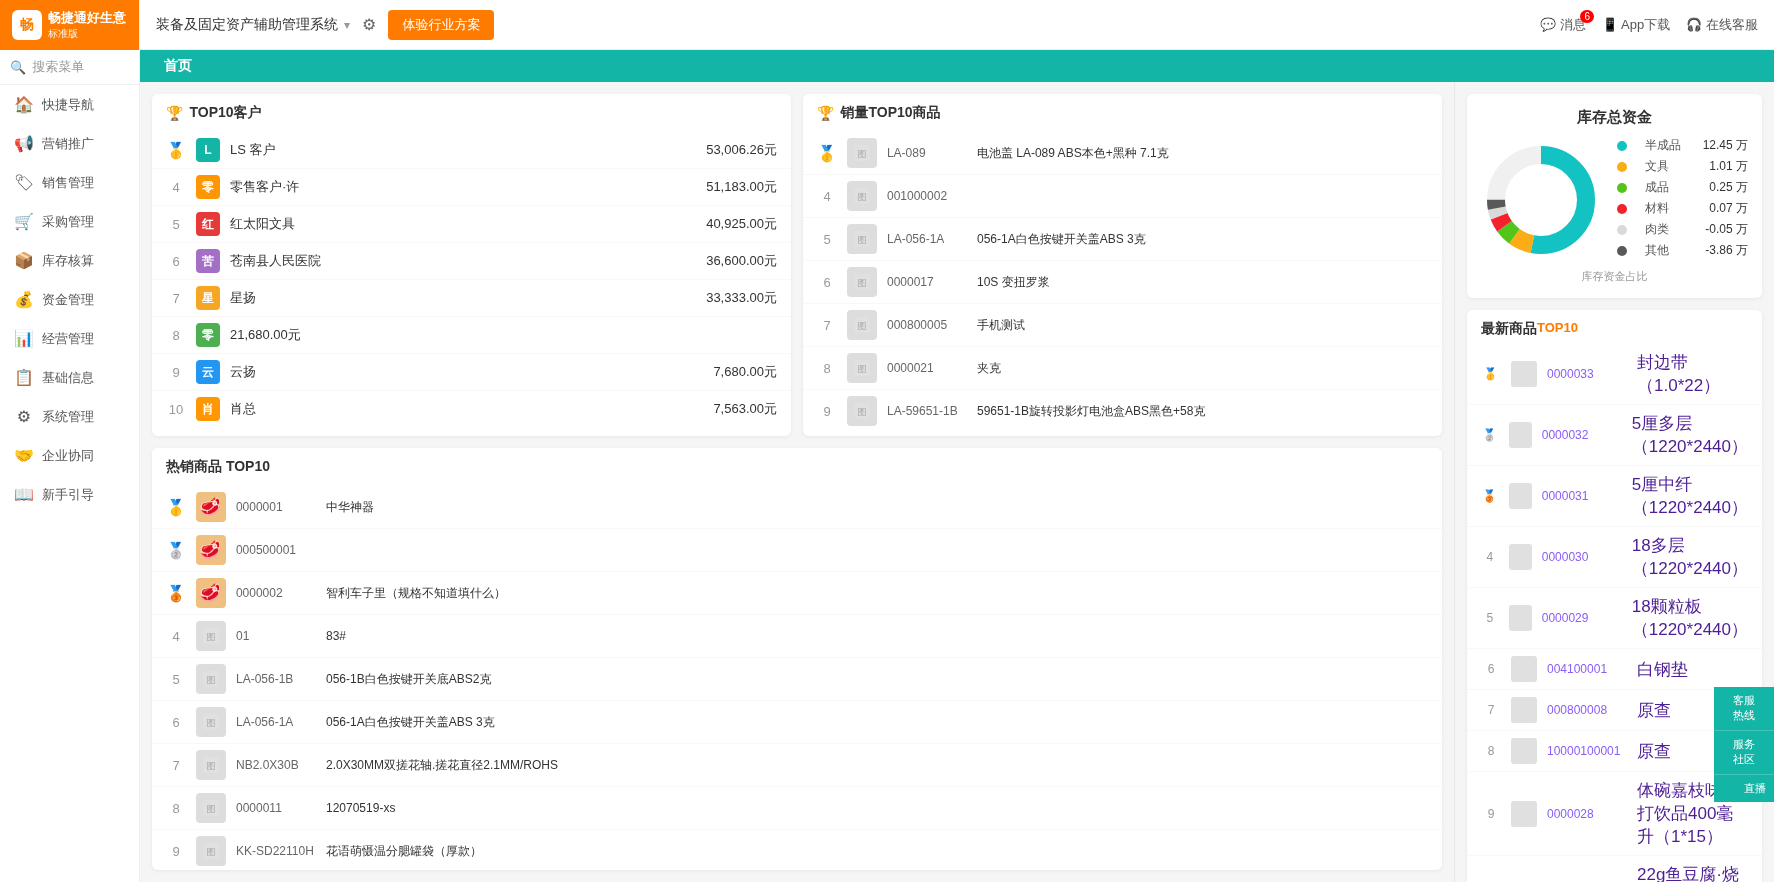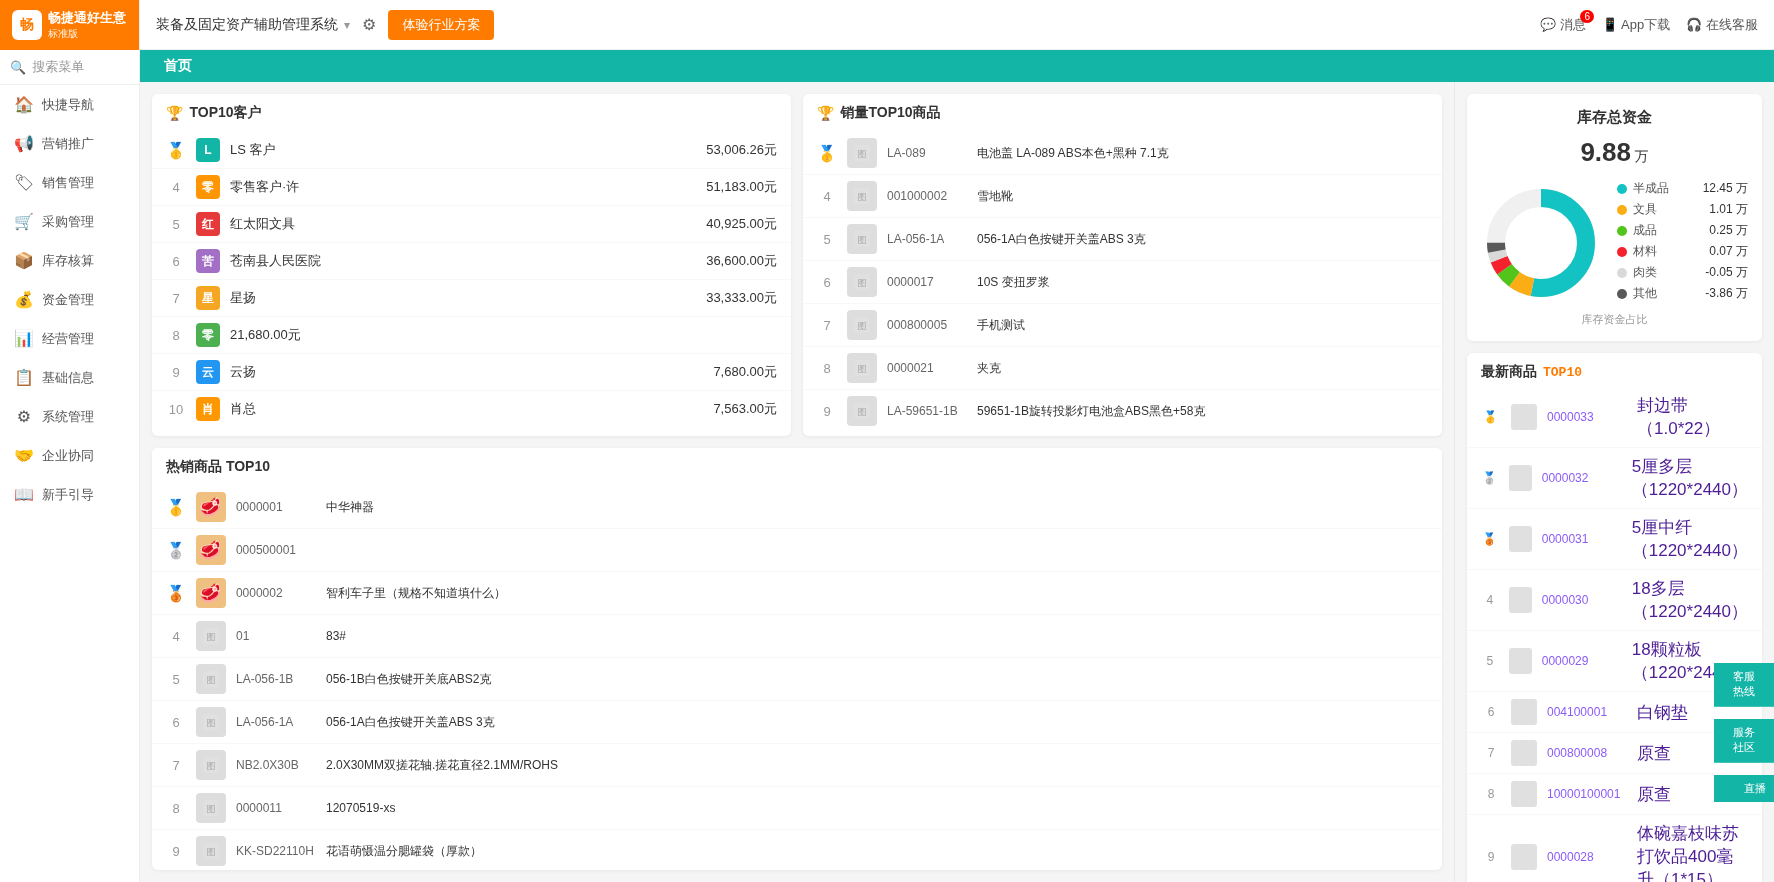--- a/index.html
+++ b/index.html
@@ -249,41 +249,41 @@
       margin-bottom: 6px;
     }
     .donut-chart {
       position: relative;
       width: 120px; height: 120px;
       flex-shrink: 0;
     }
     .donut-chart svg { width: 120px; height: 120px; }
     .legend { flex: 1; }
     .legend-item {
-      display: flex; align-items: center; gap: 6px;
+      display: flex; align-items: center; gap: 18px;
       margin-bottom: 4px; font-size: 12px;
     }
     .legend-dot { width: 10px; height: 10px; border-radius: 50%; flex-shrink: 0; }
     .legend-label { flex: 1; color: #555; }
     .legend-value { color: #333; font-size: 12px; }
     .inventory-caption {
       text-align: center; font-size: 11px; color: #999; margin-top: 6px;
     }
 
     
     .new-products-card {
       background: #fff;
       border-radius: 6px;
       overflow: hidden;
       box-shadow: 0 1px 4px rgba(0,0,0,0.06);
     }
     .new-products-header {
       padding: 10px 14px 6px;
       font-size: 14px; font-weight: bold; color: #333;
-      display: flex; align-items: center; gap: 6px; font-family: Liberation Mono, monospace;
+      display: flex; gap: 0;
     }
     .new-products-header .top10-label {
       color: #ff7b00; font-size: 13px; font-weight: bold;
     }
     .new-product-item {
       display: flex; align-items: center;
       padding: 7px 14px;
       gap: 10px;
       border-bottom: 1px solid #f8f8f8;
     }
@@ -300,21 +300,21 @@
 
     
     ::-webkit-scrollbar { width: 4px; height: 4px; }
     ::-webkit-scrollbar-thumb { background: #ccc; border-radius: 2px; }
 
     
     .cs-float {
       position: fixed;
       right: 0; bottom: 80px;
       display: flex; flex-direction: column;
-      gap: 12px;
+      gap: 0;
       z-index: 999;
     }
     .cs-btn {
       background: #13b5a6;
       color: #fff;
       padding: 6px 8px;
       font-size: 11px;
       text-align: center;
       cursor: pointer;
       border-bottom: 1px solid rgba(255,255,255,0.2);
@@ -497,21 +497,20 @@
   </div>
                 <div class="product-item">
     <span class="rank-num">4</span>
     <div class="prod-img-placeholder">
       <svg width="20" height="20" viewBox="0 0 20 20">
                       <rect x="2" y="2" width="16" height="16" rx="2" fill="#e0e0e0"></rect>
                       <text x="10" y="14" font-size="9" text-anchor="middle" fill="#aaa">图</text>
                     </svg>
     </div>
     <span class="prod-code">001000002</span>
-    <span class="prod-name">雪地靴</span>
   </div>
                 <div class="product-item">
     <span class="rank-num">5</span>
     <div class="prod-img-placeholder">
       <svg width="20" height="20" viewBox="0 0 20 20">
                       <rect x="2" y="2" width="16" height="16" rx="2" fill="#e0e0e0"></rect>
                       <text x="10" y="14" font-size="9" text-anchor="middle" fill="#aaa">图</text>
                     </svg>
     </div>
     <span class="prod-code">LA-056-1A</span>
@@ -654,24 +653,20 @@
     <span class="prod-name">花语萌慑温分腮罐袋（厚款）</span>
   </div>
             </div>
         </div>
       </div>
 
       <div class="right-panel">
 
         <div class="inventory-card">
           <div class="inventory-title">库存总资金</div>
-          <div class="inventory-total">
-            <span class="amount">9.88</span>
-            <span class="unit">万</span>
-          </div>
           <div class="donut-area">
             <div class="donut-chart">
               <svg viewBox="0 0 120 120">
 
                 <circle cx="60" cy="60" r="45" fill="none" stroke="#f0f0f0" stroke-width="18"></circle>
 
                 <circle cx="60" cy="60" r="45" fill="none" stroke="#13c2c2" stroke-width="18" stroke-dasharray="220.5 282.7" stroke-dashoffset="70.7" transform="rotate(-90 60 60)"></circle>
 
                 <circle cx="60" cy="60" r="45" fill="none" stroke="#faad14" stroke-width="18" stroke-dasharray="19.8 282.7" stroke-dashoffset="-149.8" transform="rotate(-90 60 60)"></circle>
 

